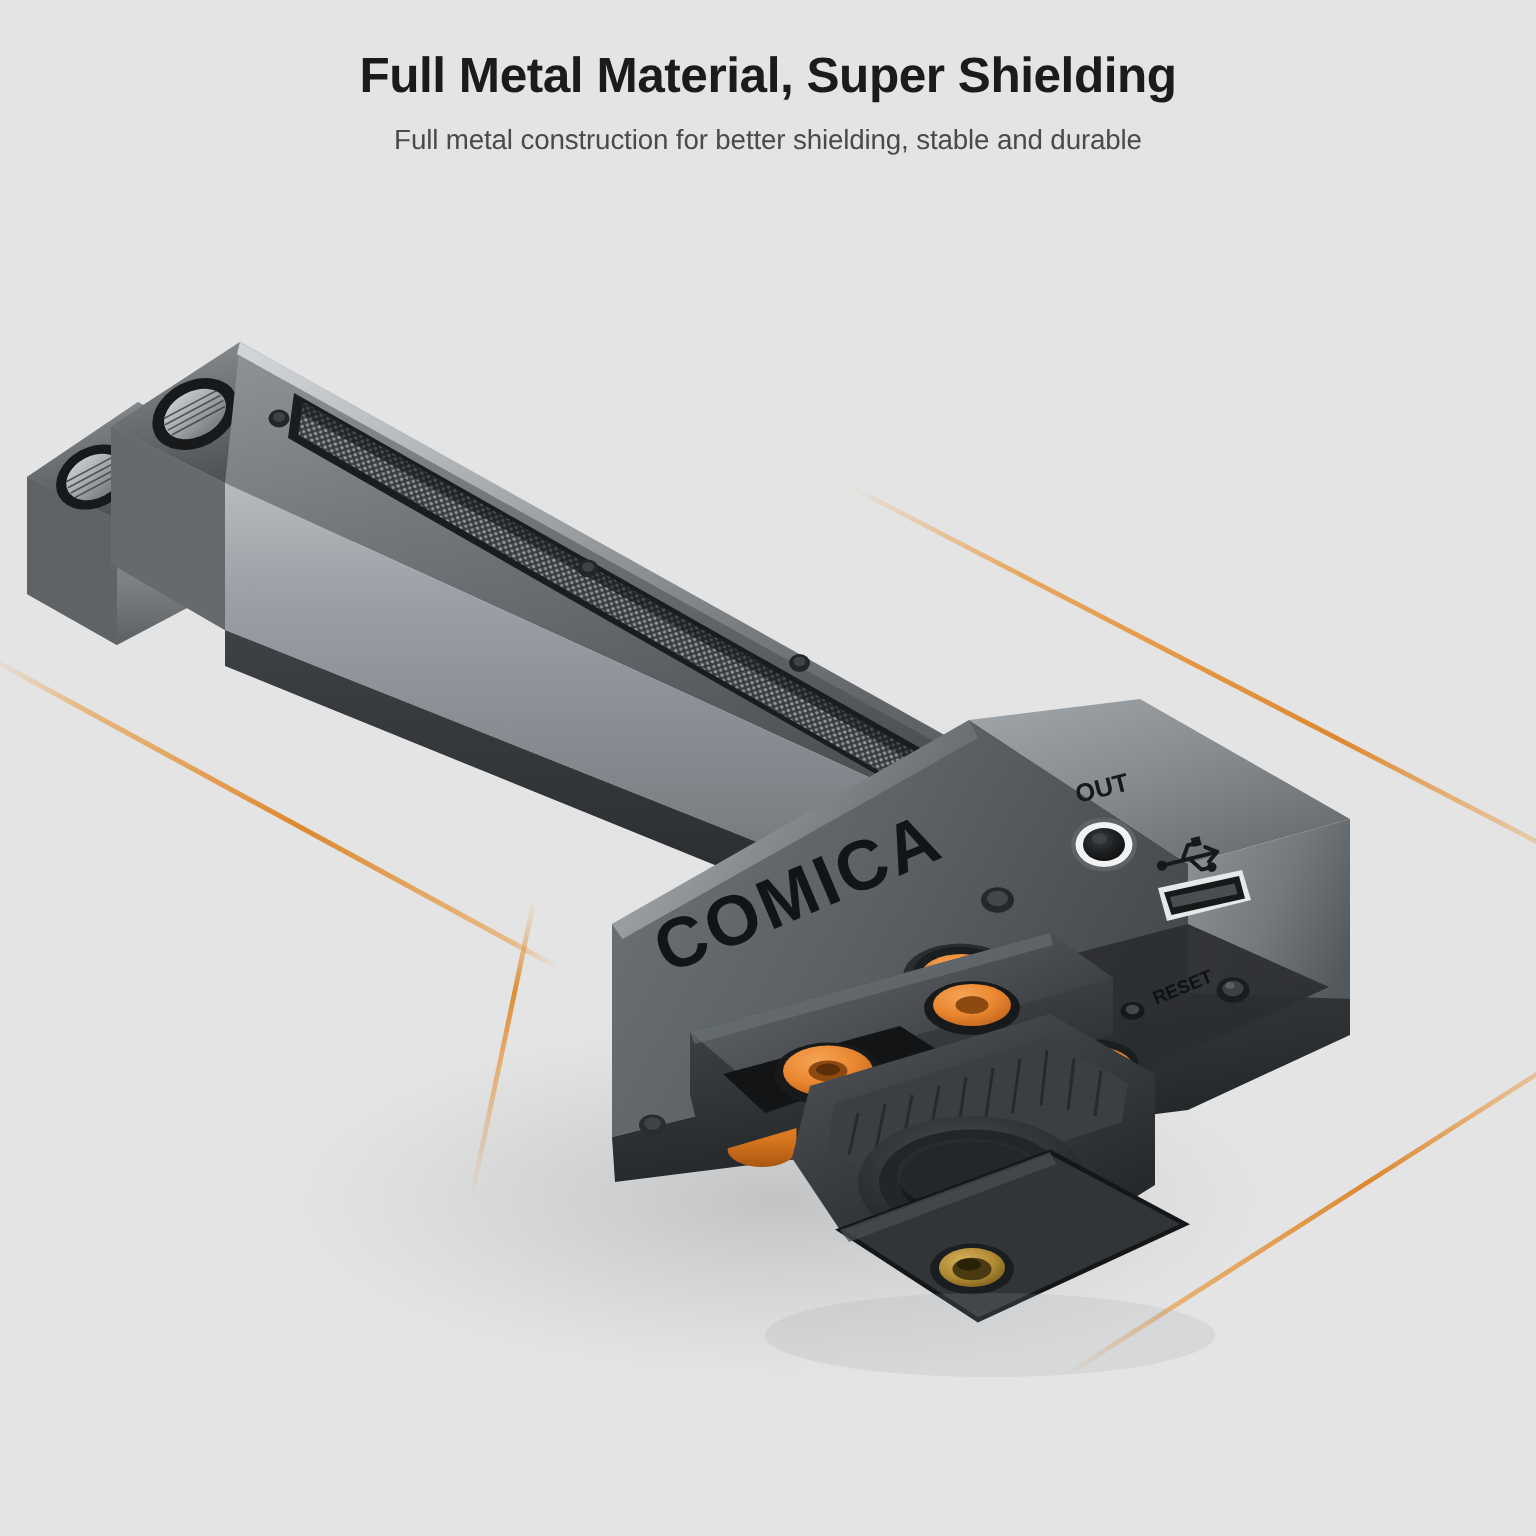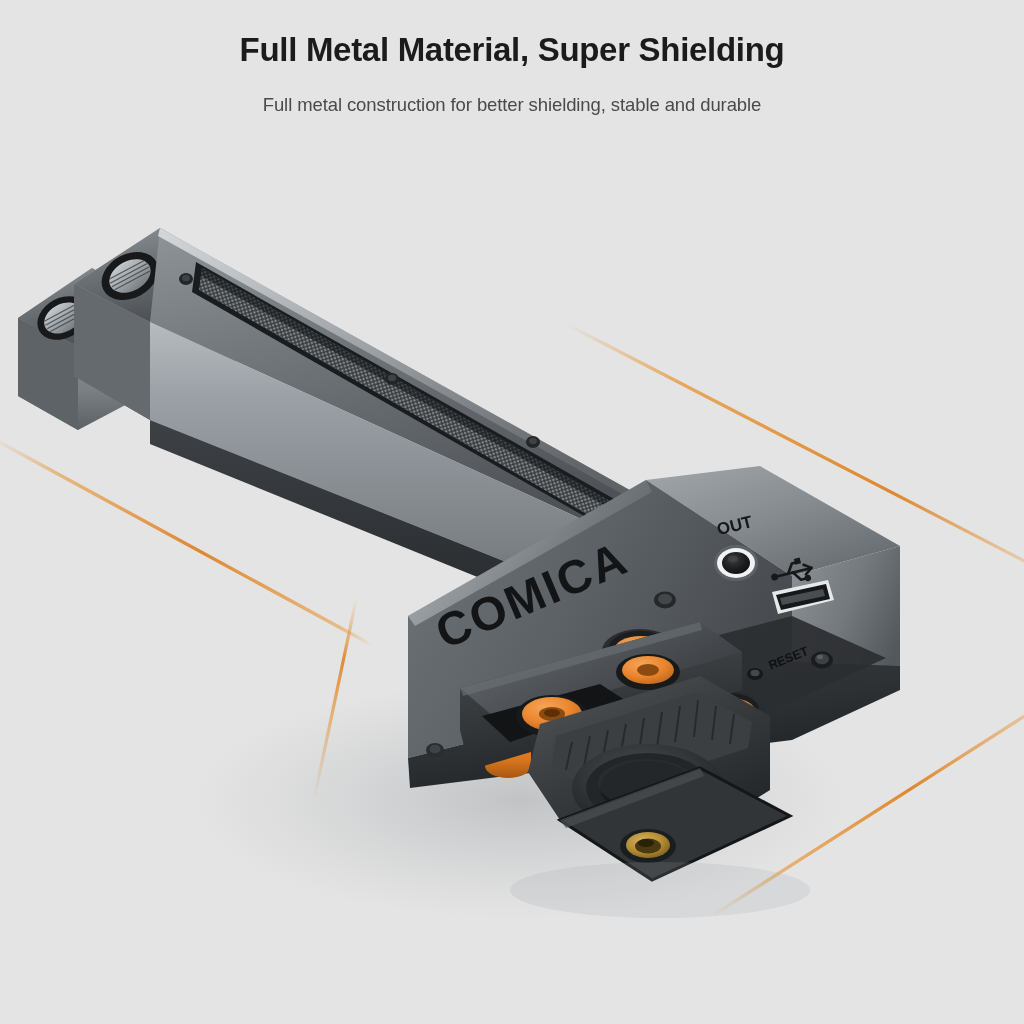--- a/index.html
+++ b/index.html
@@ -28,21 +28,21 @@
   .headline {
     margin: 0;
     padding-top: 32px;
     font-size: 33px;
     font-weight: bold;
     color: #1b1b1b;
     letter-spacing: -0.3px;
     line-height: 1.1;
   }
   .subhead {
-    margin: 12px;
+    margin: 0;
     padding-top: 14px;
     font-size: 18.5px;
     font-weight: normal;
     color: #4a4a4a;
     letter-spacing: -0.1px;
   }
 
   
   .bg-lines {
     position: absolute;

